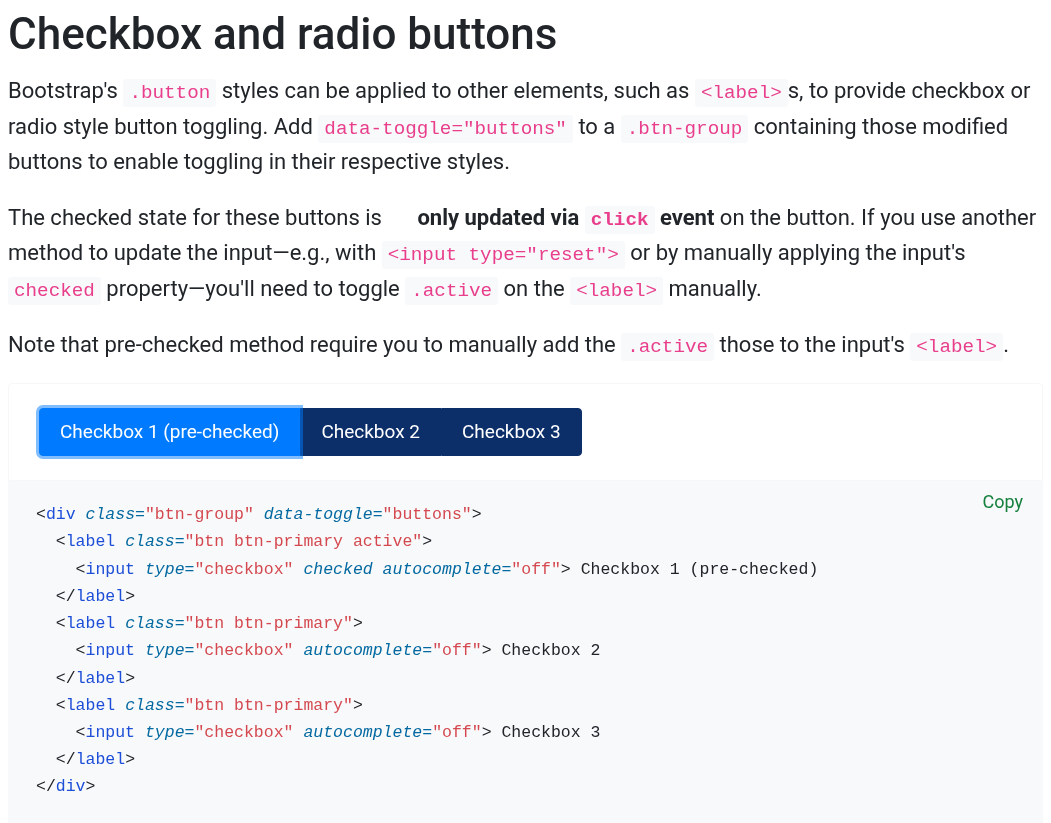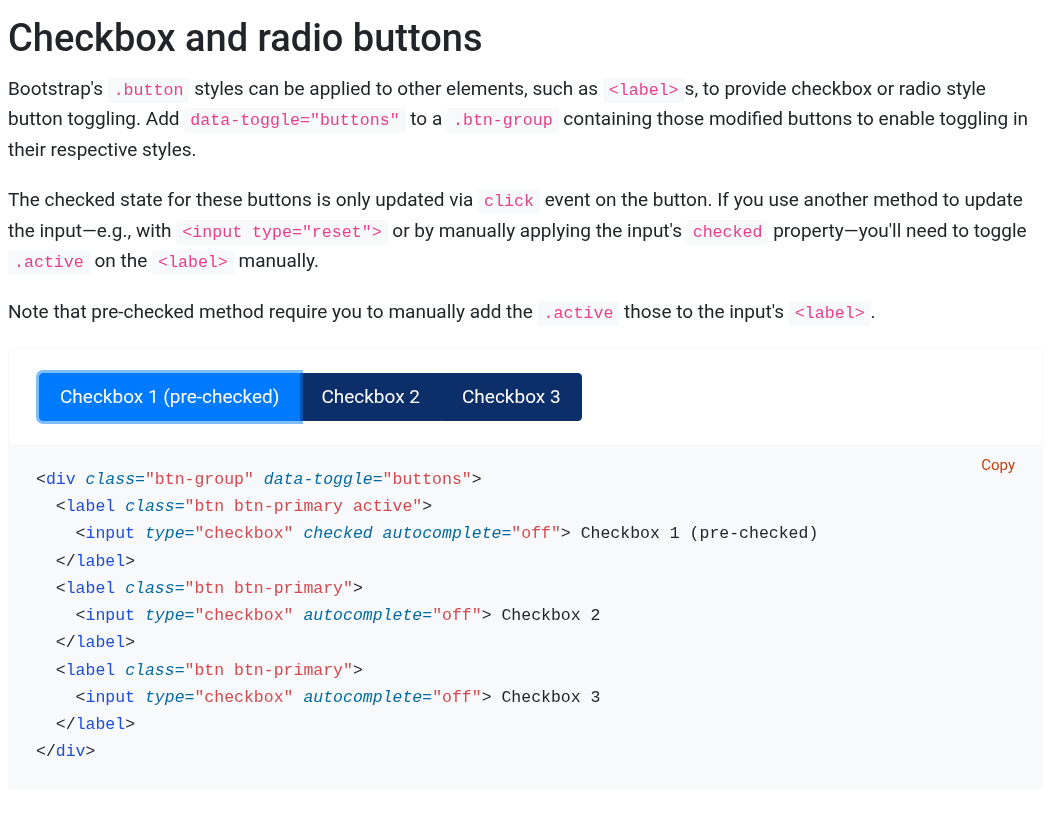--- a/index.html
+++ b/index.html
@@ -8,42 +8,42 @@
       box-sizing: border-box;
     }
     body {
       font-family: -apple-system, BlinkMacSystemFont, "Segoe UI", Roboto, "Helvetica Neue", Arial, sans-serif;
       color: #212529;
       padding: 8px;
       font-size: 16px;
       line-height: 1.5;
     }
     h2.section-title {
-      font-size: 38px;
+      font-size: 44px;
       font-weight: 500;
       margin-bottom: 12px;
       line-height: 1.2;
-      margin-top: 8px;
     }
     p.body-text {
-      font-size: 19px;
+      font-size: 22px;
       margin-bottom: 20px;
       line-height: 1.6;
     }
     code.inline-code {
       font-family: SFMono-Regular, Menlo, Monaco, Consolas, "Liberation Mono", "Courier New", monospace;
       font-size: 87.5%;
       color: #e83e8c;
       background-color: #f8f9fa;
       padding: 3px 6px;
       border-radius: 3px;
       word-break: break-word;
     }
     strong {
-      font-weight: 400;
+      font-weight: 700;
+      margin-left: 30px;
     }
     .example-box {
       border: 1px solid #f7f7f9;
       border-radius: 4px 4px 0 0;
       padding: 24px 30px;
       margin-top: 16px;
     }
     .btn-group {
       display: inline-flex;
       vertical-align: middle;
@@ -88,23 +88,23 @@
     }
     .code-box {
       background-color: #f8f9fa;
       padding: 20px 28px 24px 28px;
       position: relative;
       margin-top: 0;
     }
     .copy-btn {
       position: absolute;
       top: 10px;
-      right: 28px;
-      font-size: 15px;
-      color: #c2410c;
+      right: 20px;
+      font-size: 18px;
+      color: #15803d;
       background: none;
       border: none;
       cursor: pointer;
       font-family: inherit;
     }
     pre.code-block {
       font-family: SFMono-Regular, Menlo, Monaco, Consolas, "Liberation Mono", "Courier New", monospace;
       font-size: 16.5px;
       line-height: 1.65;
       color: #212529;

